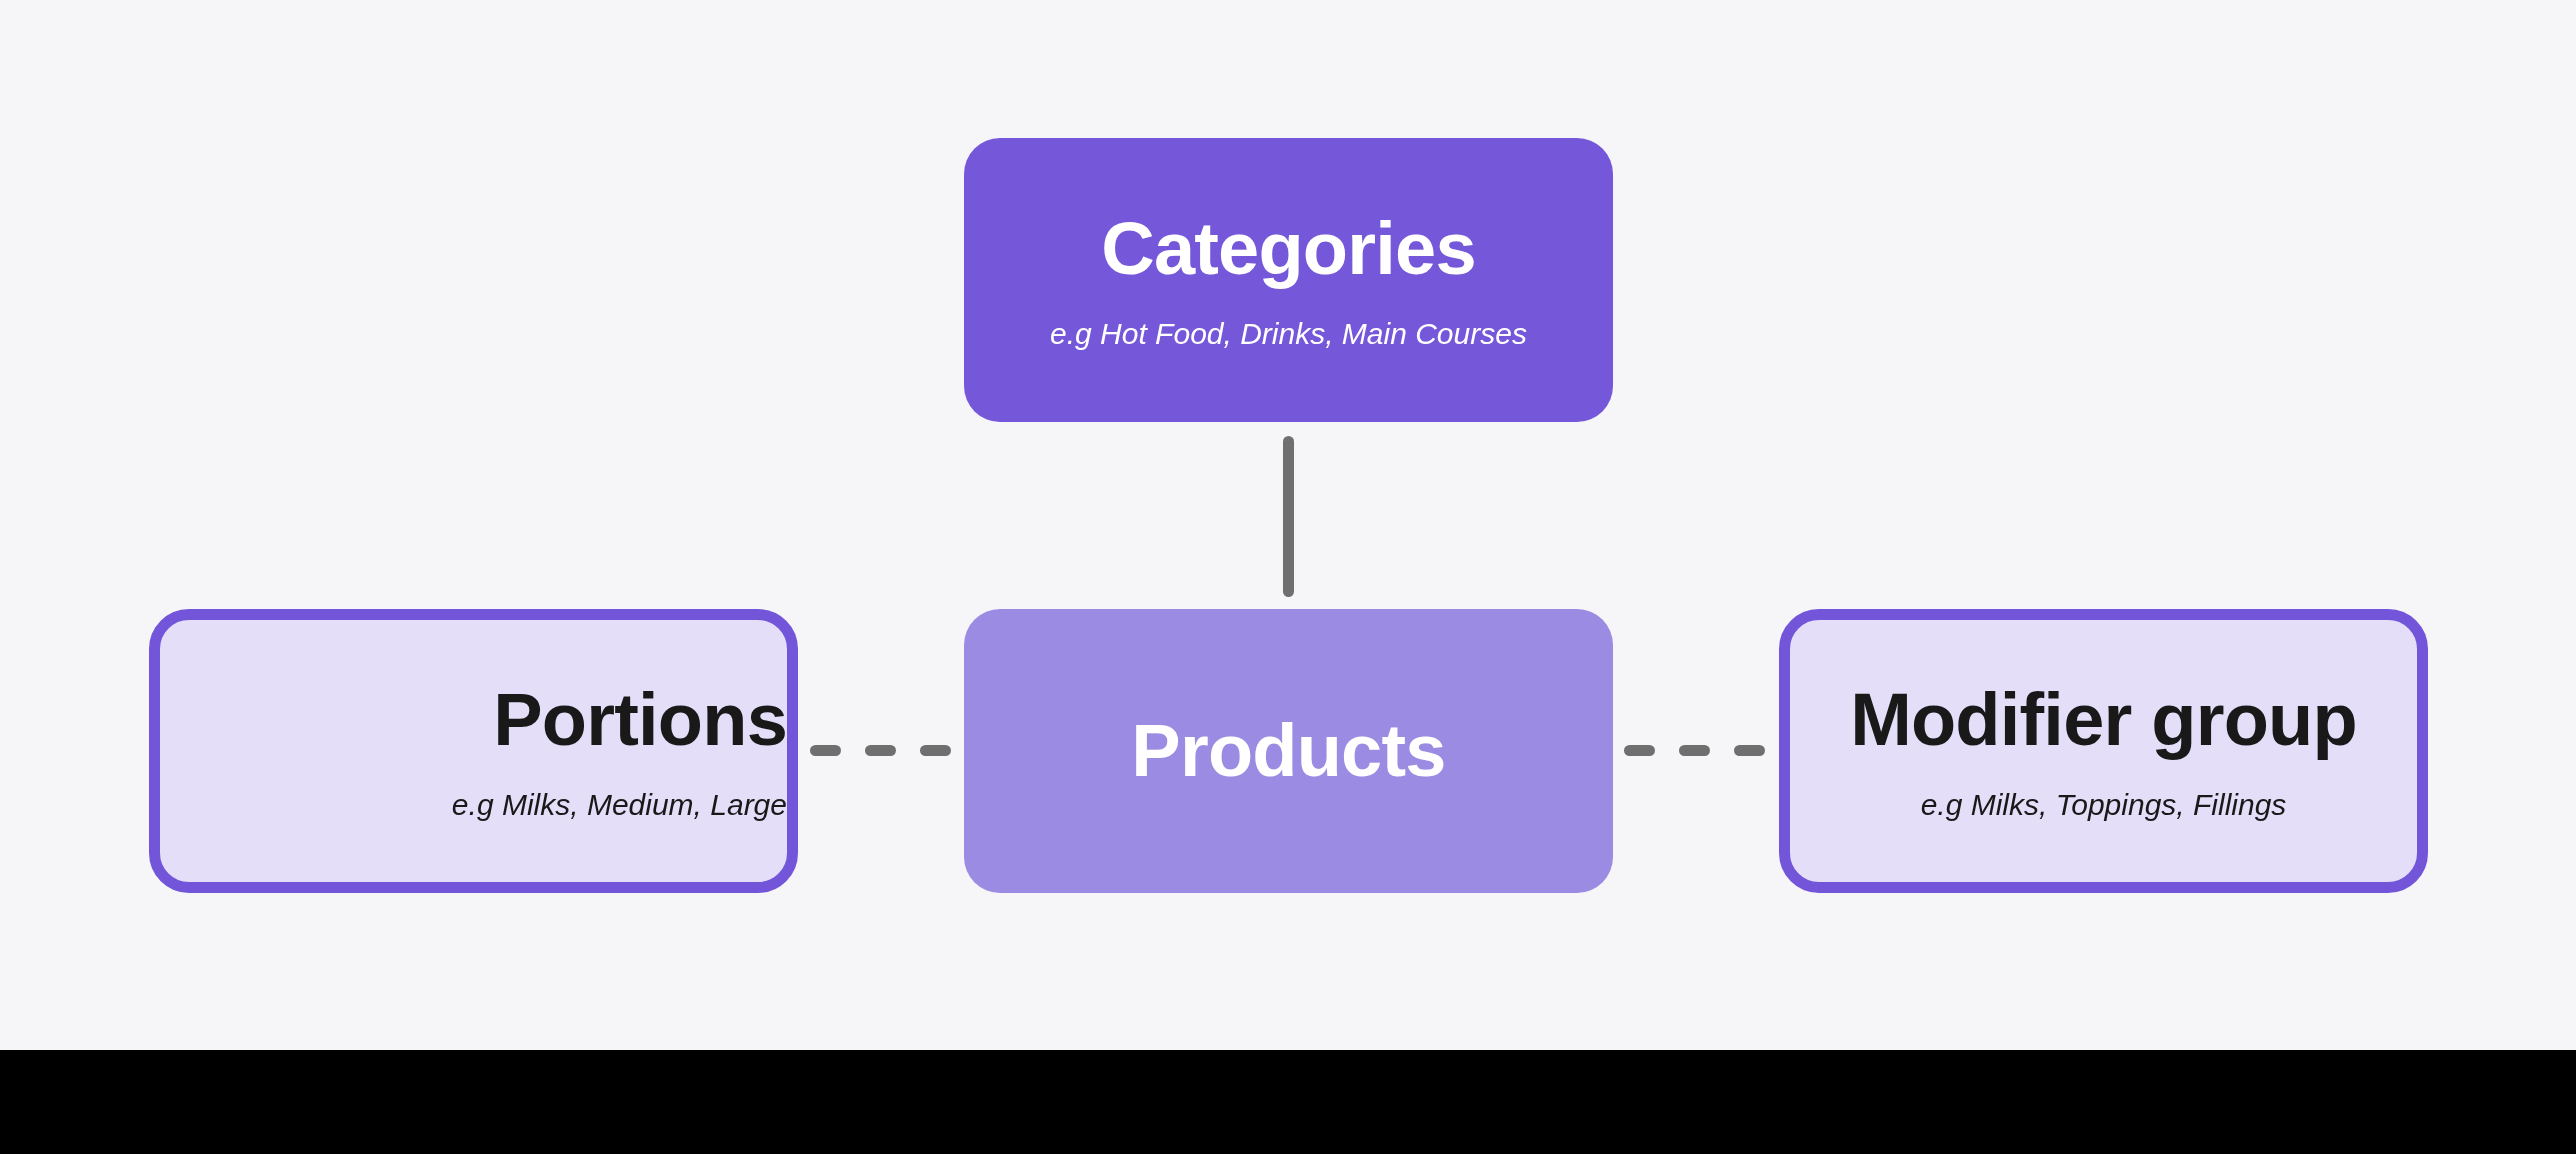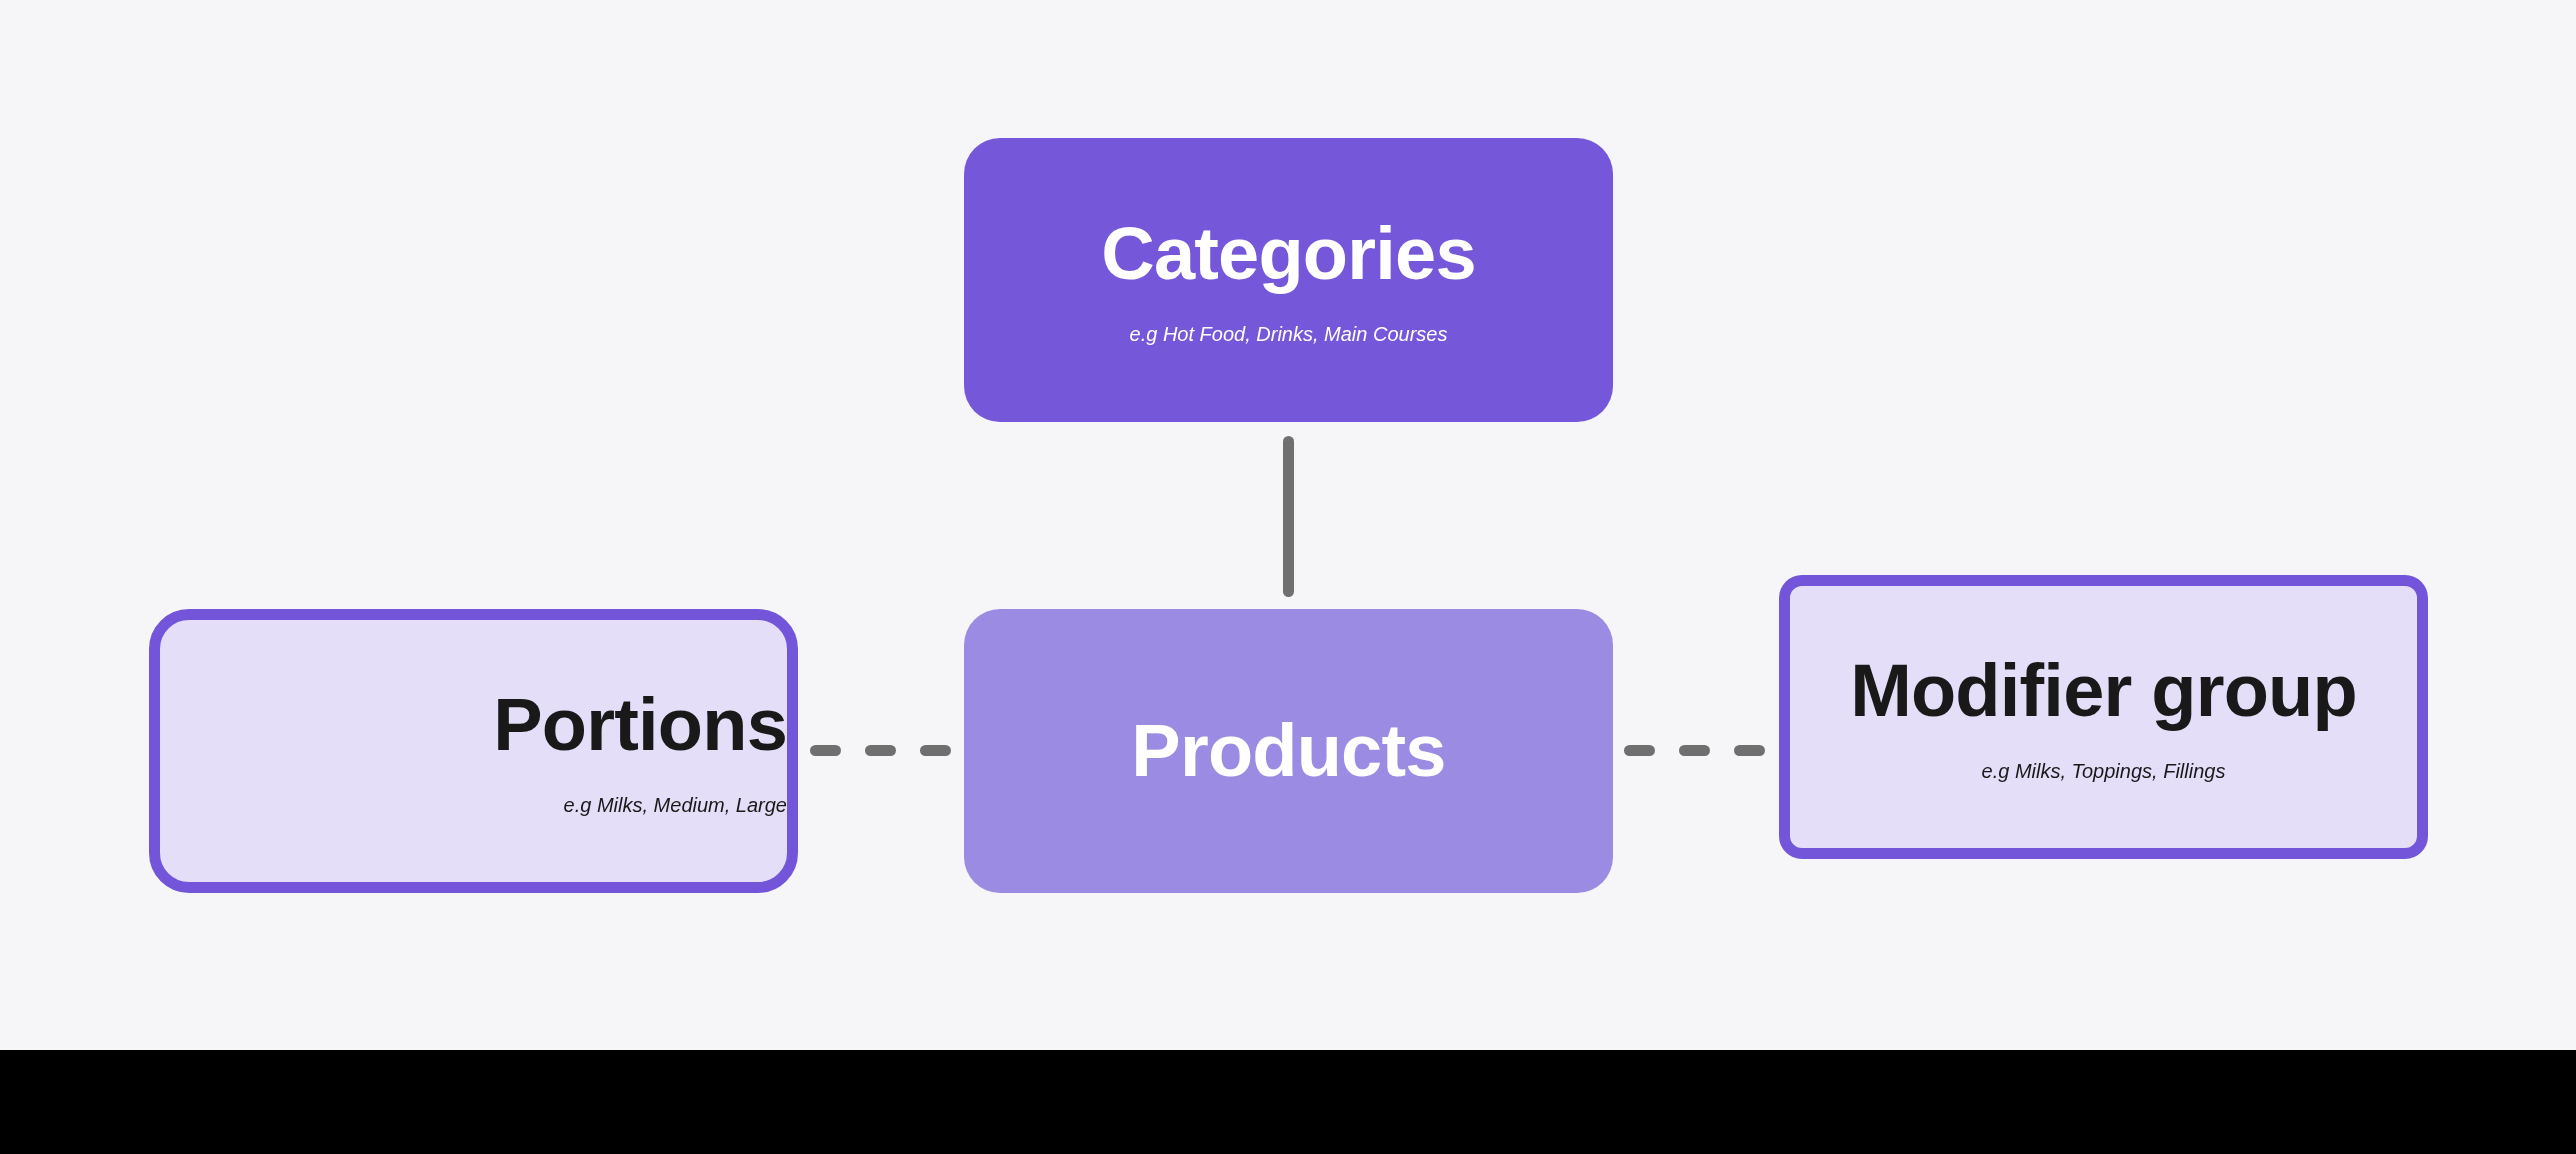--- a/index.html
+++ b/index.html
@@ -32,29 +32,29 @@
     border-radius: 40px;
   }
   .node__title {
     font-size: 74px;
     font-weight: 700;
     line-height: 1;
     letter-spacing: -0.8px;
     white-space: nowrap;
   }
   .node__subtitle {
-    font-size: 20px;
+    font-size: 30px;
     font-style: italic;
     line-height: 1;
     white-space: nowrap;
   }
   .node--categories { left: 964px; top: 138px; }
   .node--products   { left: 964px; top: 609px; }
   .node--portions   { left: 149px;  top: 609px; align-items: flex-end; }
-  .node--modifier   { left: 1779px; top: 575px; border-radius: 23px; }
+  .node--modifier   { left: 1779px; top: 609px; }
 
   .connector-vertical {
     position: absolute;
     left: 1283px;
     top: 436px;
     width: 10.7px;
     height: 161px;
     border-radius: 5.8px;
   }
   .connector-dashed {

